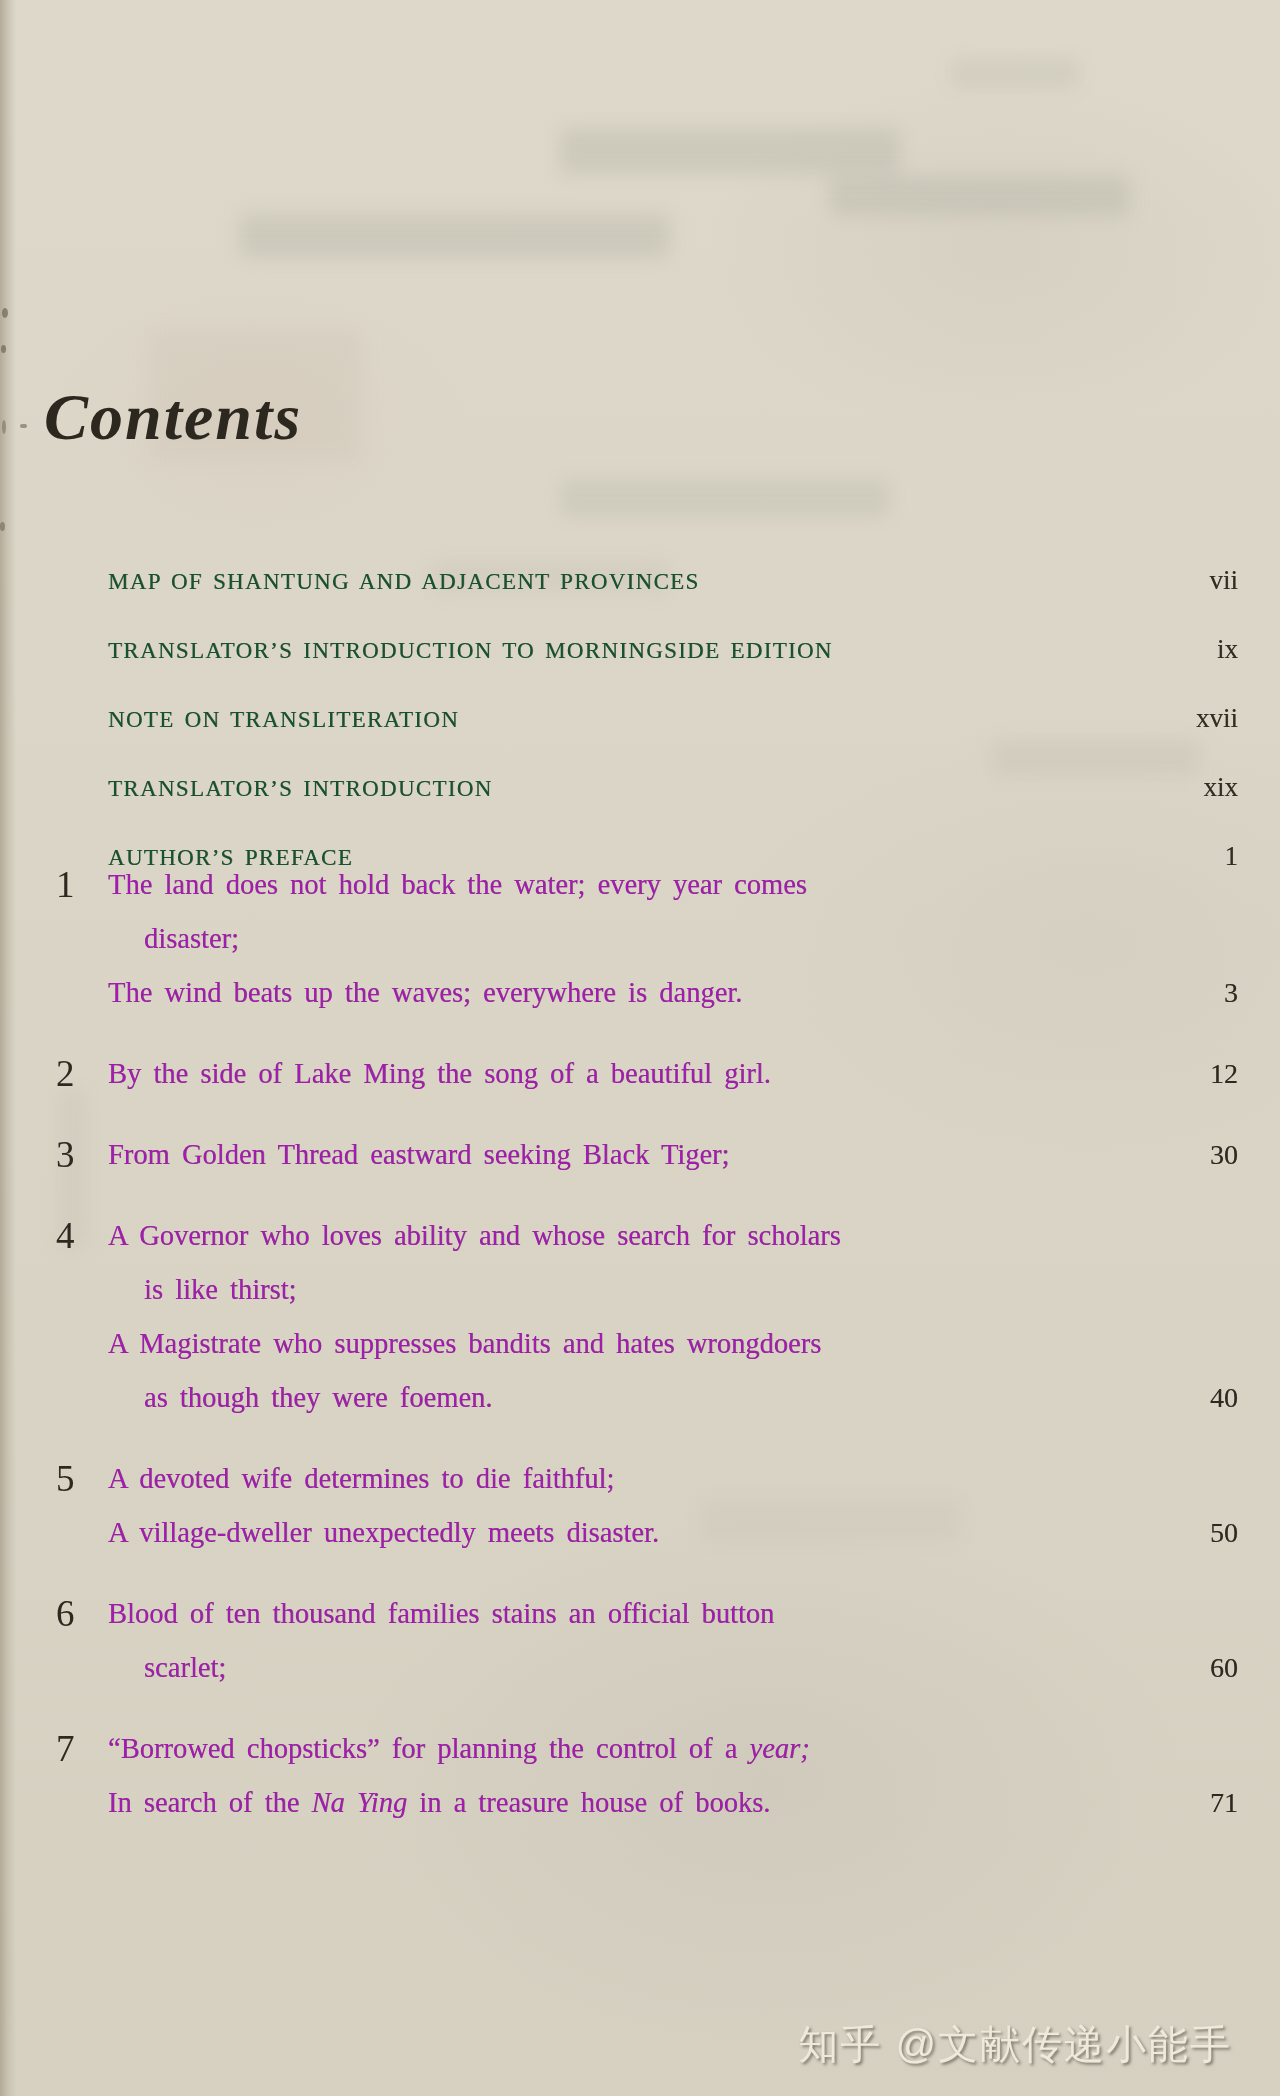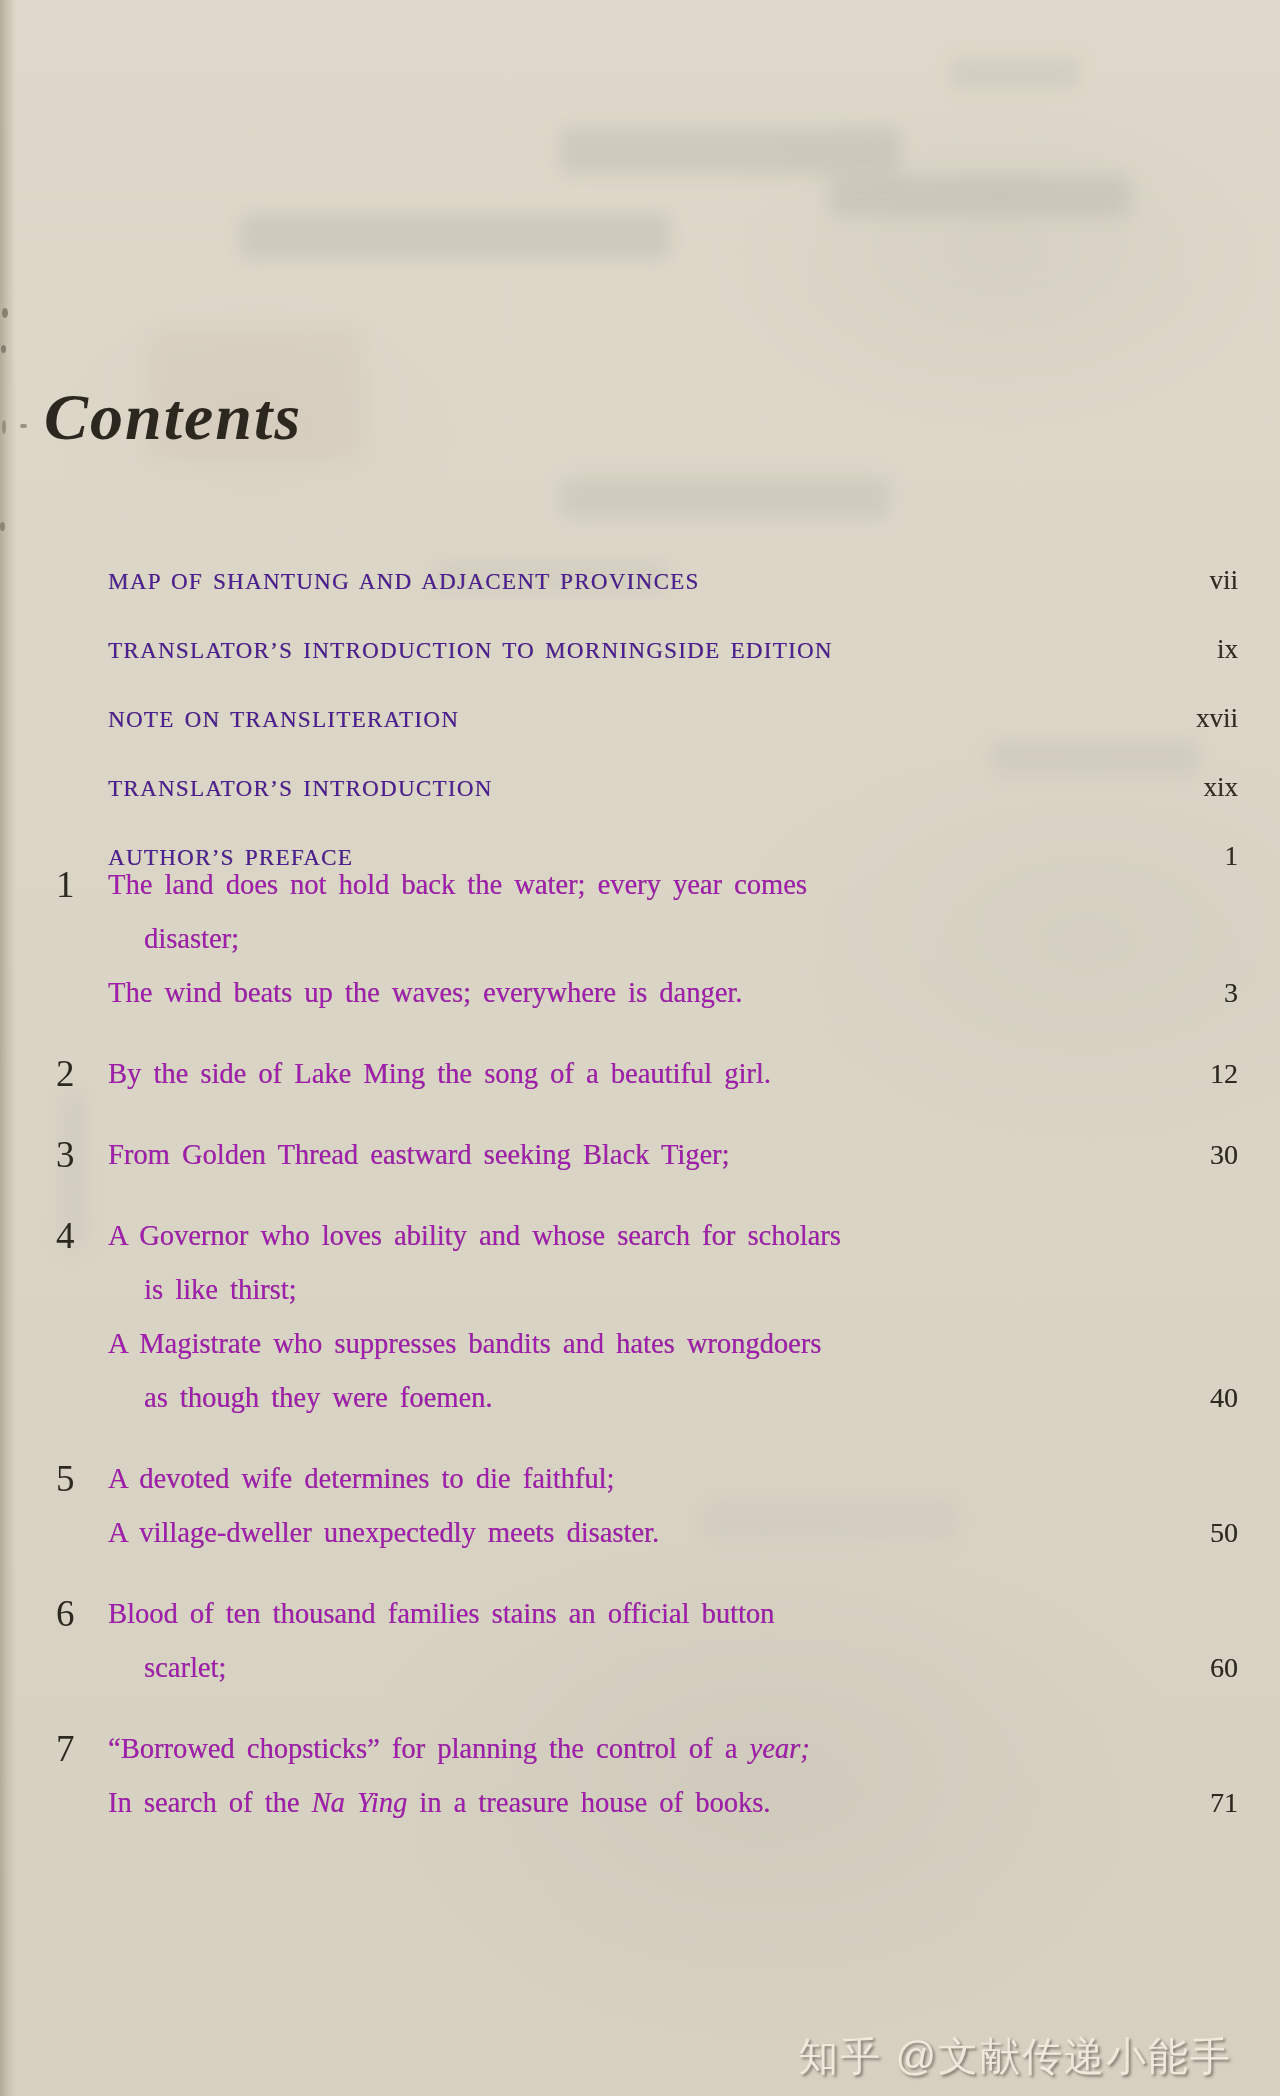--- a/index.html
+++ b/index.html
@@ -52,21 +52,21 @@
 
   .front-matter{
     position:absolute;left:108px;right:42px;top:556px;
   }
   .fm-row{
     display:flex;justify-content:space-between;align-items:baseline;
     height:69px;
   }
   .fm-label{
     font-size:23px;letter-spacing:1.3px;word-spacing:3px;
-    color:#4c1d95;
+    color:#14532d;
     text-shadow:.4px 0 0 rgba(51,44,34,.55);
     margin-top:13px;
   }
   .fm-page{
     font-size:27px;color:#332c22;
     text-shadow:.3px 0 0 rgba(51,44,34,.5);
   }
 
   .chapters{
     position:absolute;left:56px;right:42px;top:858px;
@@ -85,21 +85,21 @@
   }
   .ch-line.indent{padding-left:36px;}
   .ch-line .it{font-style:italic;}
   .ch-page{
     flex:0 0 64px;align-self:flex-end;text-align:right;
     font-size:28px;line-height:54px;color:#2e2920;
     text-shadow:.3px 0 0 rgba(51,44,34,.5);
   }
 
   .watermark{
-    position:absolute;right:48px;bottom:12px;
+    position:absolute;right:48px;bottom:24px;
     font-family:"Liberation Sans", sans-serif;
     font-size:40px;letter-spacing:2px;
     color:#efe9dc;
     text-shadow:2px 2px 3px rgba(110,105,92,.85);
     white-space:nowrap;
     margin-left:40px;
   }
 </style>
 </head>
 <body>

